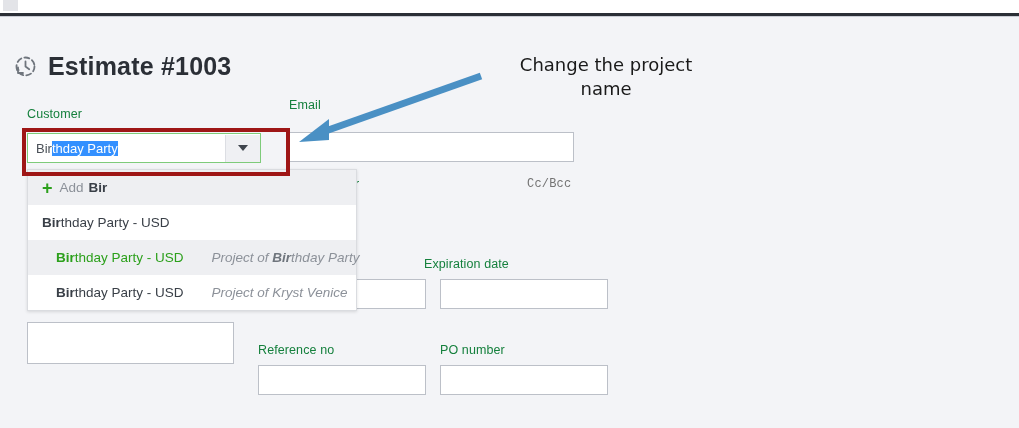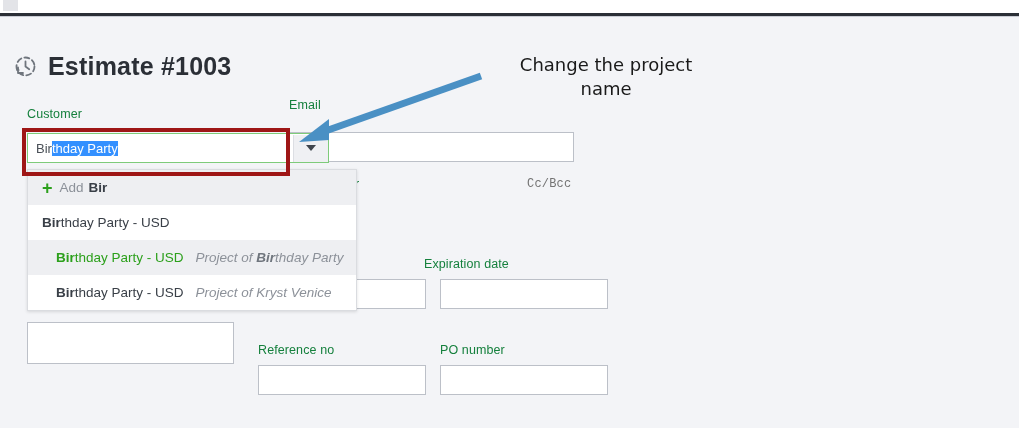--- a/index.html
+++ b/index.html
@@ -99,21 +99,21 @@
   .input-expiration { left: 440px; top: 262px; width: 168px; height: 30px; }
   .input-reference  { left: 258px; top: 348px; width: 168px; height: 30px; }
   .input-ponumber   { left: 440px; top: 348px; width: 168px; height: 30px; }
   .input-hidden-left{ left: 258px; top: 262px; width: 168px; height: 30px; }
   .input-behind-dd  { left: 27px; top: 305px; width: 207px; height: 42px; }
 
   
   .combo {
     position: absolute;
     left: 27px; top: 116px;
-    width: 302px; height: 30px;
+    width: 234px; height: 30px;
     background: #ffffff;
     border: 1.5px solid #7ecb7a;
     box-sizing: border-box;
     display: flex;
     align-items: center;
   }
   .combo-text {
     flex: 1;
     font-size: 13px;
     color: #393f47;
@@ -175,21 +175,21 @@
   }
   .dd-add-label { color: #8c9199; margin-right: 5px; }
   .dd-add-term  { color: #393f47; font-weight: bold; }
   .dd-name { color: #393f47; }
   .dd-name.green { color: #2ca01c; }
   .dd-name b { font-weight: bold; }
   .dd-indent { padding-left: 28px; }
   .dd-sub {
     font-style: italic;
     color: #8c9199;
-    margin-left: 12px;
+    margin-left: 28px;
   }
   .dd-sub b { font-weight: bold; color: #6f757d; }
 
   
   .cc-bcc {
     position: absolute;
     left: 527px; top: 160px;
     font-size: 12px;
     color: #737373;
     letter-spacing: 0.2px;

